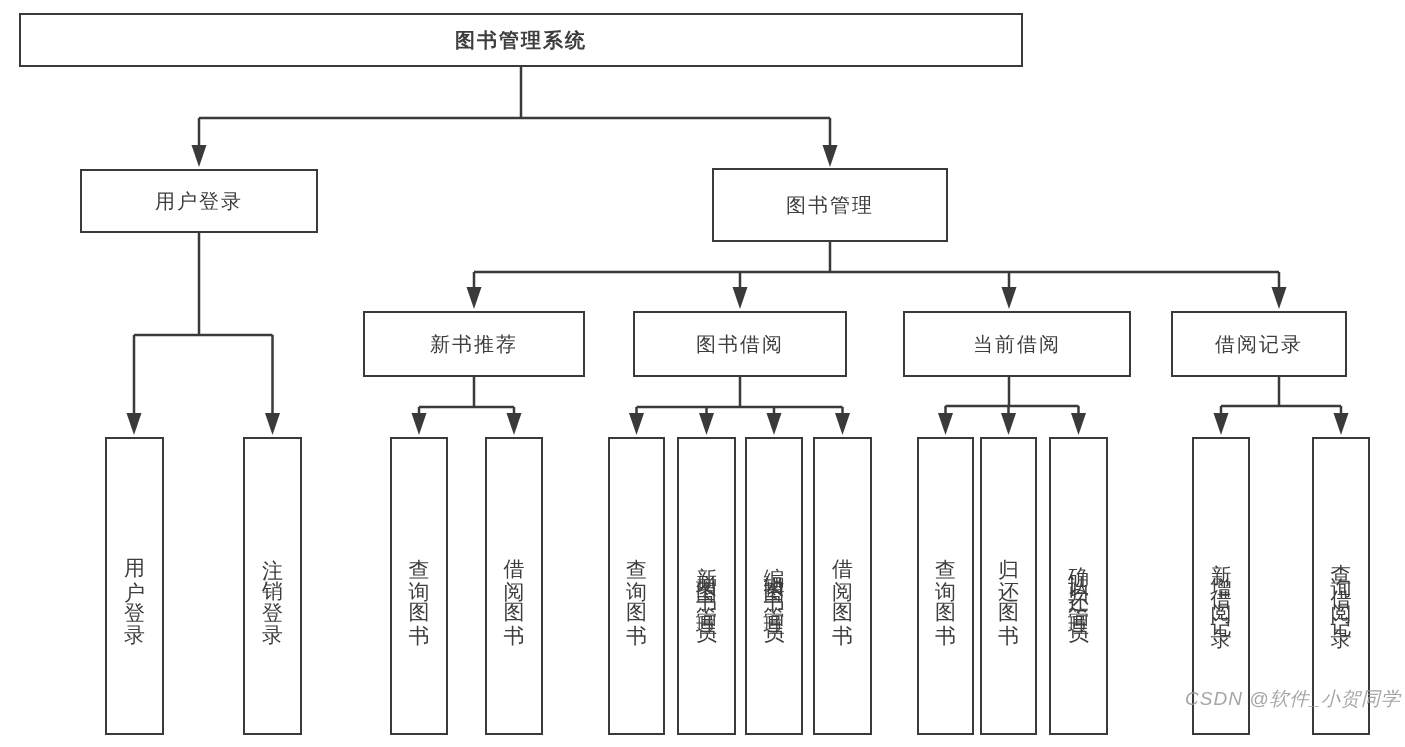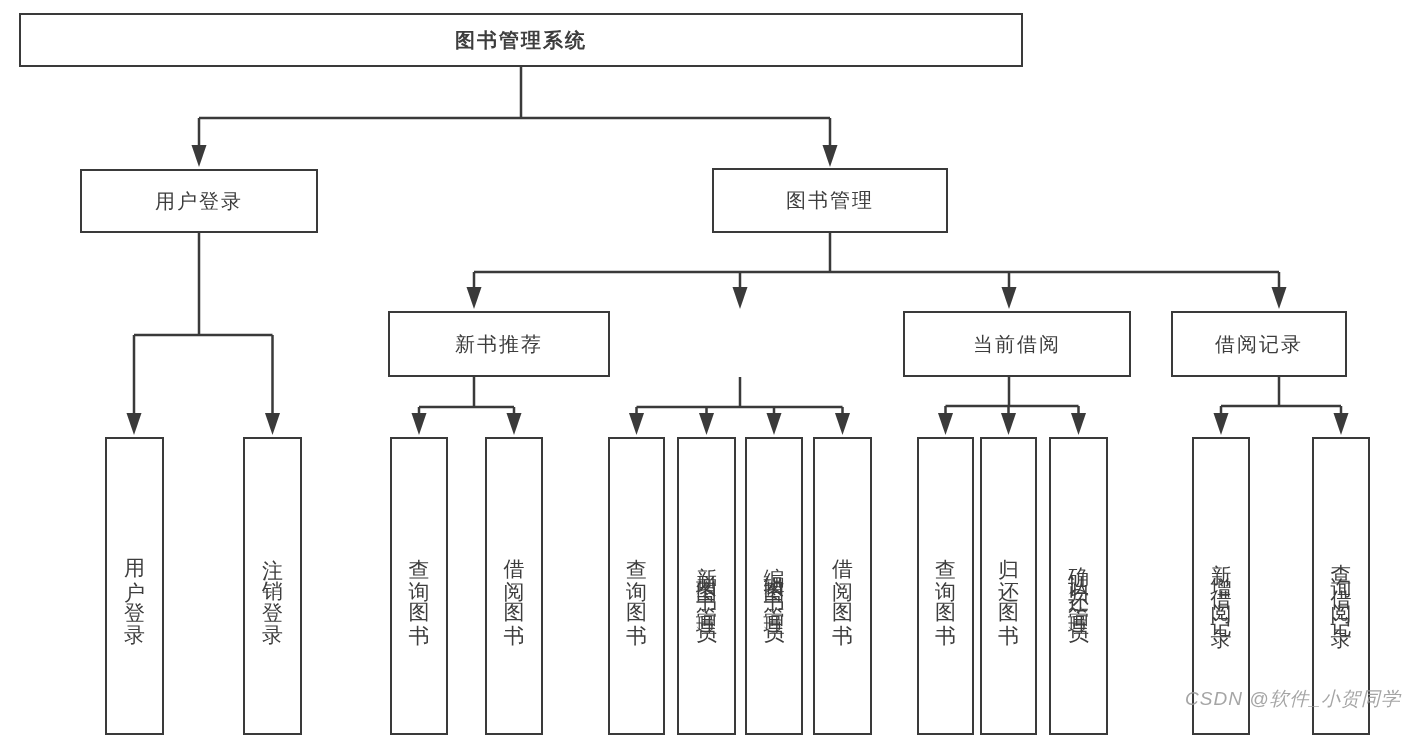--- a/index.html
+++ b/index.html
@@ -92,23 +92,24 @@
     <g>
       <path d="M1279 377 V406 M1221 406 H1341 M1221 406 V416 M1341 406 V416"></path>
       <polygon points="1213.5,413 1228.5,413 1221,435"></polygon>
       <polygon points="1333.5,413 1348.5,413 1341,435"></polygon>
     </g>
   </svg>
 
   <div class="node" style="left:19px;top:13px;width:1004px;height:54px;font-weight:bold;">图书管理系统</div>
 
   <div class="node" style="left:80px;top:169px;width:238px;height:64px;">用户登录</div>
-  <div class="node" style="left:712px;top:168px;width:236px;height:65px;">图书管理</div>
+  <div class="node" style="left:712px;top:168px;width:236px;height:74px;">图书管理</div>
 
-  <div class="node" style="left:363px;top:311px;width:222px;height:66px;margin-left:25px;">新书推荐</div>
+  <div class="node" style="left:363px;top:311px;width:222px;height:66px;">新书推荐</div>
+  <div class="node" style="left:633px;top:311px;width:214px;height:66px;">图书借阅</div>
   <div class="node" style="left:903px;top:311px;width:228px;height:66px;">当前借阅</div>
   <div class="node" style="left:1171px;top:311px;width:176px;height:66px;">借阅记录</div>
 
   <div class="node leaf sp-wide" style="left:105px;top:437px;width:59px;height:298px;">用户登录</div>
   <div class="node leaf sp-wide" style="left:243px;top:437px;width:59px;height:298px;">注销登录</div>
 
   <div class="node leaf sp-wide" style="left:390px;top:437px;width:58px;height:298px;">查询图书</div>
   <div class="node leaf sp-wide" style="left:485px;top:437px;width:58px;height:298px;">借阅图书</div>
 
   <div class="node leaf sp-wide" style="left:608px;top:437px;width:57px;height:298px;">查询图书</div>

